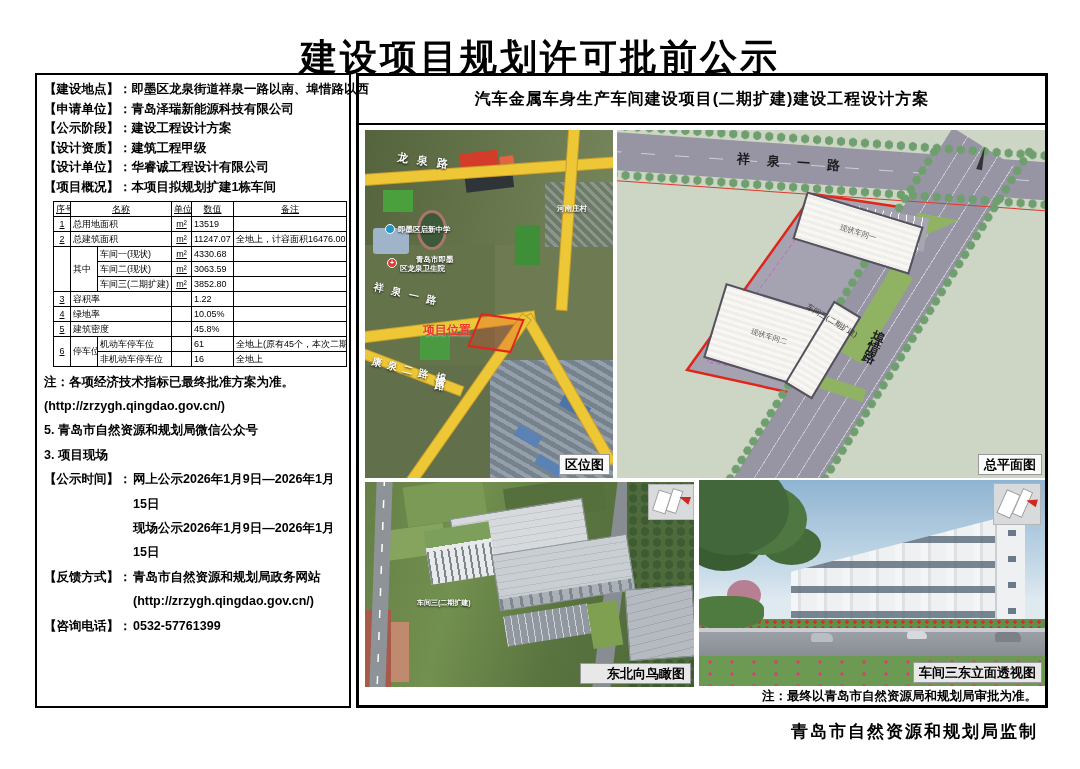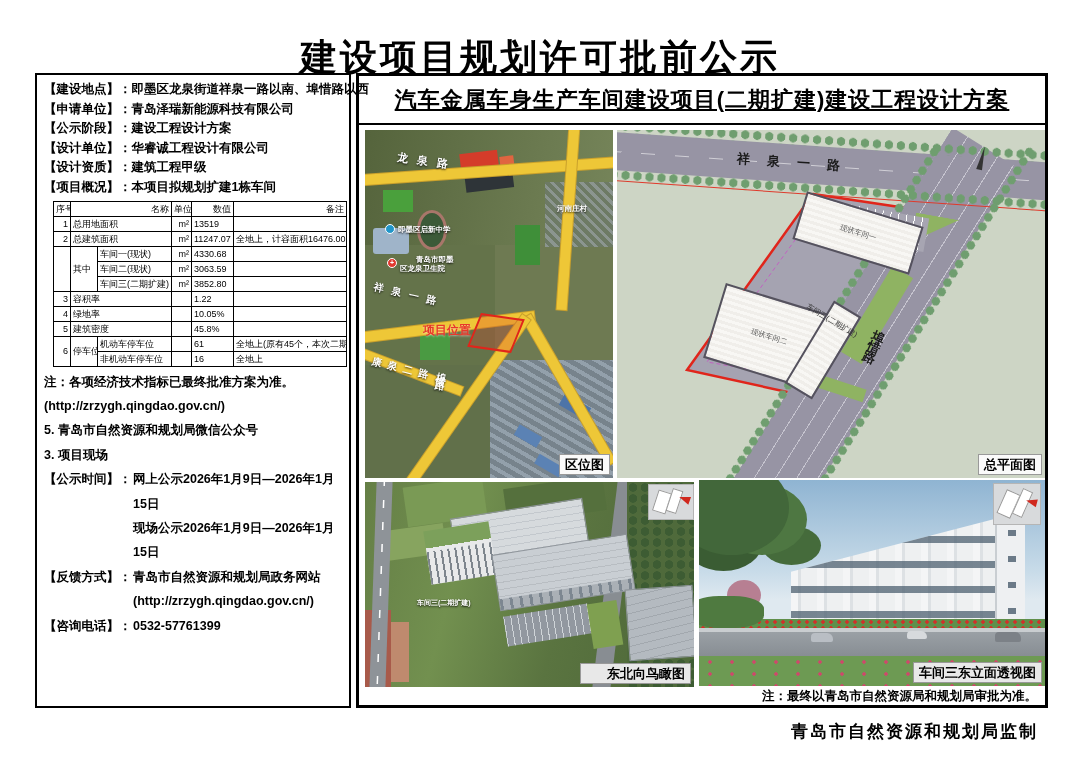--- a/index.html
+++ b/index.html
@@ -11,29 +11,29 @@
       font-size:37px;font-weight:bold;letter-spacing:3px;}
   .footer{position:absolute;top:720px;right:42px;font-size:17px;font-weight:bold;letter-spacing:2px;}
   
   .left-box{position:absolute;left:35px;top:73px;width:316px;height:635px;
       border:2px solid #000;box-sizing:border-box;padding:5px 7px;}
   .field-line{display:flex;font-size:12.5px;font-weight:bold;line-height:19.6px;white-space:nowrap;}
   .field-line .fl{flex:none;}
   table.econ{border-collapse:collapse;margin:3px 0 3px 9px;table-layout:fixed;width:294px;}
   table.econ td{border:1px solid #000;font-size:9px;padding:1px 2px;line-height:12px;
       overflow:hidden;white-space:nowrap;}
-  table.econ td.c{text-align:right;}
+  table.econ td.c{text-align:center;text-decoration:underline;}
   .note-line{font-size:12.5px;font-weight:bold;line-height:24.4px;}
   .pub{display:flex;font-size:12.5px;font-weight:bold;line-height:24.4px;}
   .pub-label{width:89px;flex:none;}
   
   .right-box{position:absolute;left:356px;top:73px;width:692px;height:635px;
       border:3px solid #000;box-sizing:border-box;}
   .right-title{height:47px;border-bottom:2px solid #000;display:flex;align-items:center;
-      justify-content:center;font-size:22px;font-weight:bold;letter-spacing:1px;text-decoration:underline;}
+      justify-content:center;font-size:16px;font-weight:bold;letter-spacing:1px;}
   .fig{position:absolute;overflow:hidden;}
   .fig-cap{position:absolute;right:3px;bottom:3px;background:#fafafa;border:1px solid #999;
       padding:0 5px;font-size:13px;font-weight:bold;line-height:19px;z-index:30;white-space:nowrap;}
   .approval-note{position:absolute;right:8px;top:612px;font-size:12.5px;font-weight:bold;}
   
   .patch{position:absolute;}
   .road{position:absolute;background:#eec737;box-shadow:0 0 0 1px #c9a02c;z-index:5;}
   .maplabel{position:absolute;color:#fff;font-weight:bold;
       text-shadow:0 1px 2px rgba(0,0,0,.85);white-space:nowrap;z-index:20;}
   .poi{position:absolute;width:10px;height:10px;border-radius:50%;border:1.5px solid #fff;
@@ -73,26 +73,26 @@
   </div>
   <div class="field-line">
     <span class="fl">【申请单位】：</span>
     <span>青岛泽瑞新能源科技有限公司</span>
   </div>
   <div class="field-line">
     <span class="fl">【公示阶段】：</span>
     <span>建设工程设计方案</span>
   </div>
   <div class="field-line">
+    <span class="fl">【设计资质】：</span>
+    <span>建筑工程甲级</span>
+  </div>
+  <div class="field-line">
     <span class="fl">【设计单位】：</span>
     <span>华睿诚工程设计有限公司</span>
-  </div>
-  <div class="field-line">
-    <span class="fl">【设计资质】：</span>
-    <span>建筑工程甲级</span>
   </div>
   <div class="field-line">
     <span class="fl">【项目概况】：</span>
     <span>本项目拟规划扩建1栋车间</span>
   </div>
 
   <table class="econ">
     <colgroup>
         <col style="width:17px">
         <col style="width:27px">

